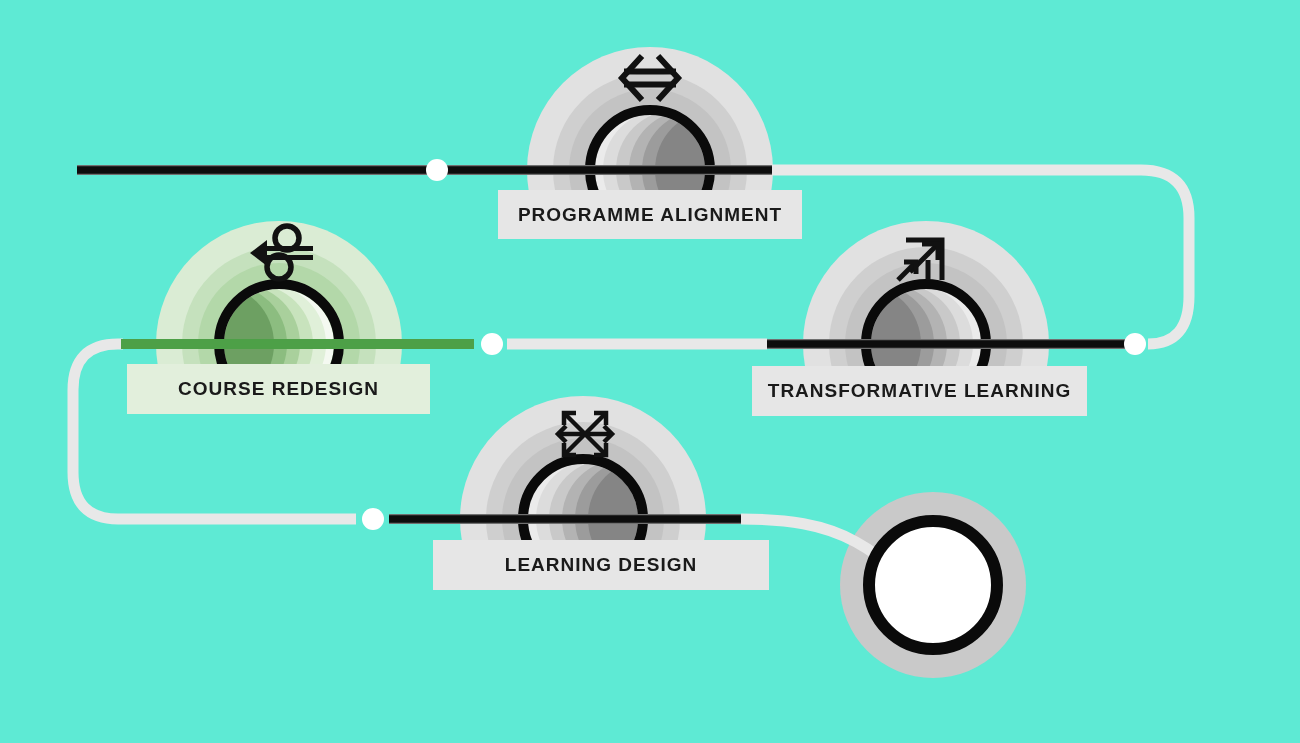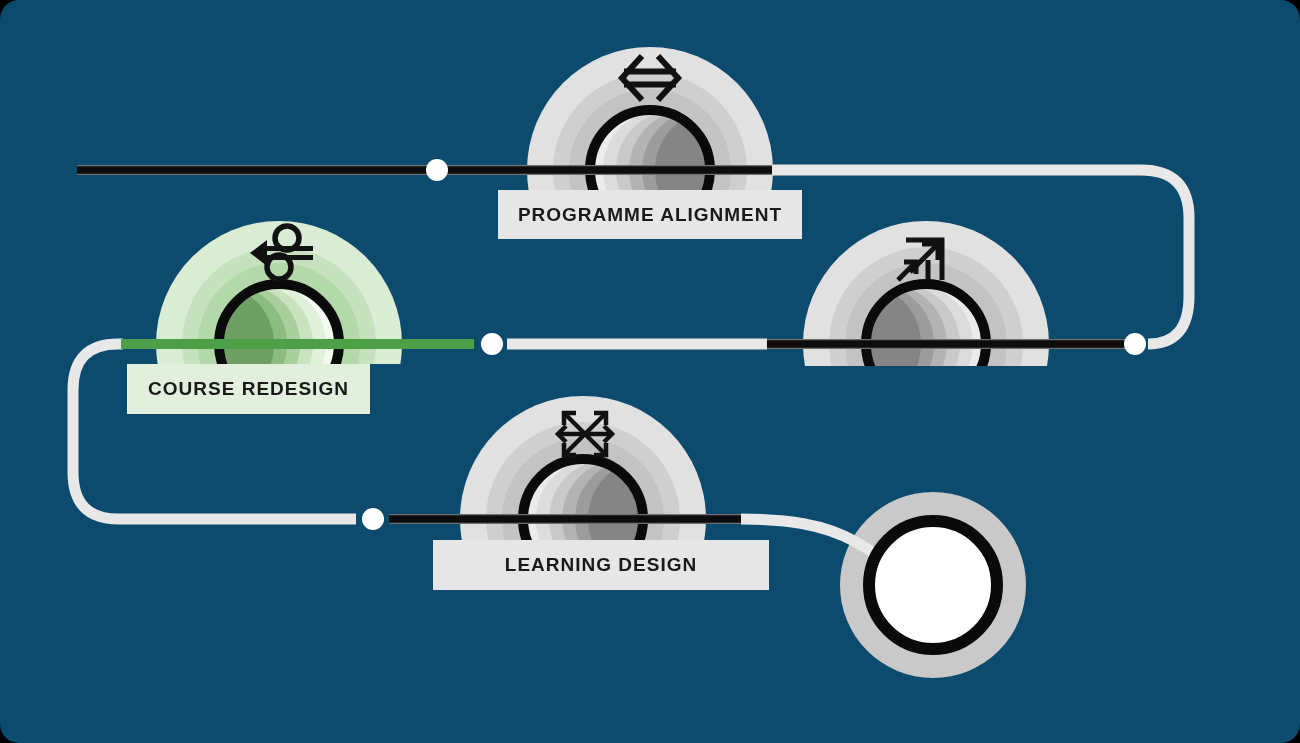--- a/index.html
+++ b/index.html
@@ -1,23 +1,23 @@
 <!DOCTYPE html>
 <html><head>
 <meta charset="utf-8">
 <style>
   html,body{margin:0;padding:0;background:#000;}
-  .stage{position:relative;width:1300px;height:743px;background:#0c4a6e;overflow:hidden;
-         font-family:"Liberation Sans",sans-serif;border-radius:19px;}
+  .stage{position:relative;width:1300px;height:743px;background:#5eead4;overflow:hidden;
+         font-family:"Liberation Sans",sans-serif;}
   .stage svg{position:absolute;left:0;top:0;}
   .node-label{position:absolute;display:flex;align-items:center;justify-content:center;
     font-weight:700;font-size:19px;letter-spacing:1px;color:#1a1a1a;text-transform:uppercase;
     white-space:nowrap;}
   .lbl-pa{left:498px;top:190px;width:304px;height:49px;background:#e6e6e6;}
-  .lbl-cr{left:127px;top:364px;width:243px;height:50px;background:#e2efdc;}
+  .lbl-cr{left:127px;top:364px;width:303px;height:50px;background:#e2efdc;}
   .lbl-tl{left:752px;top:366px;width:335px;height:50px;background:#e6e6e6;}
   .lbl-ld{left:433px;top:540px;width:336px;height:50px;background:#e6e6e6;}
   .icon{position:absolute;}
   .ic-pa{left:612px;top:50px;width:76px;height:56px;}
   .ic-cr{left:246px;top:221px;width:70px;height:66px;}
   .ic-tl{left:884px;top:224px;width:66px;height:62px;}
   .ic-ld{left:545px;top:399px;width:80px;height:70px;}
   .icon svg{display:block;width:100%;height:100%;}
 </style>
 </head>
@@ -145,20 +145,23 @@
       <circle cx="1135" cy="344" r="11"></circle>
       <circle cx="373" cy="519" r="11"></circle>
     </g>
   </svg>
 
   <div class="node-label lbl-pa">
     <span>PROGRAMME ALIGNMENT</span>
   </div>
   <div class="node-label lbl-cr">
     <span>COURSE REDESIGN</span>
+  </div>
+  <div class="node-label lbl-tl">
+    <span>TRANSFORMATIVE LEARNING</span>
   </div>
   <div class="node-label lbl-ld">
     <span>LEARNING DESIGN</span>
   </div>
 
   <div class="icon ic-pa">
     <svg viewBox="0 0 76 56">
       <g fill="none" stroke="#111" stroke-width="6">
         <path d="M30 6 L10 28 L30 50"></path>
         <path d="M46 6 L66 28 L46 50"></path>

